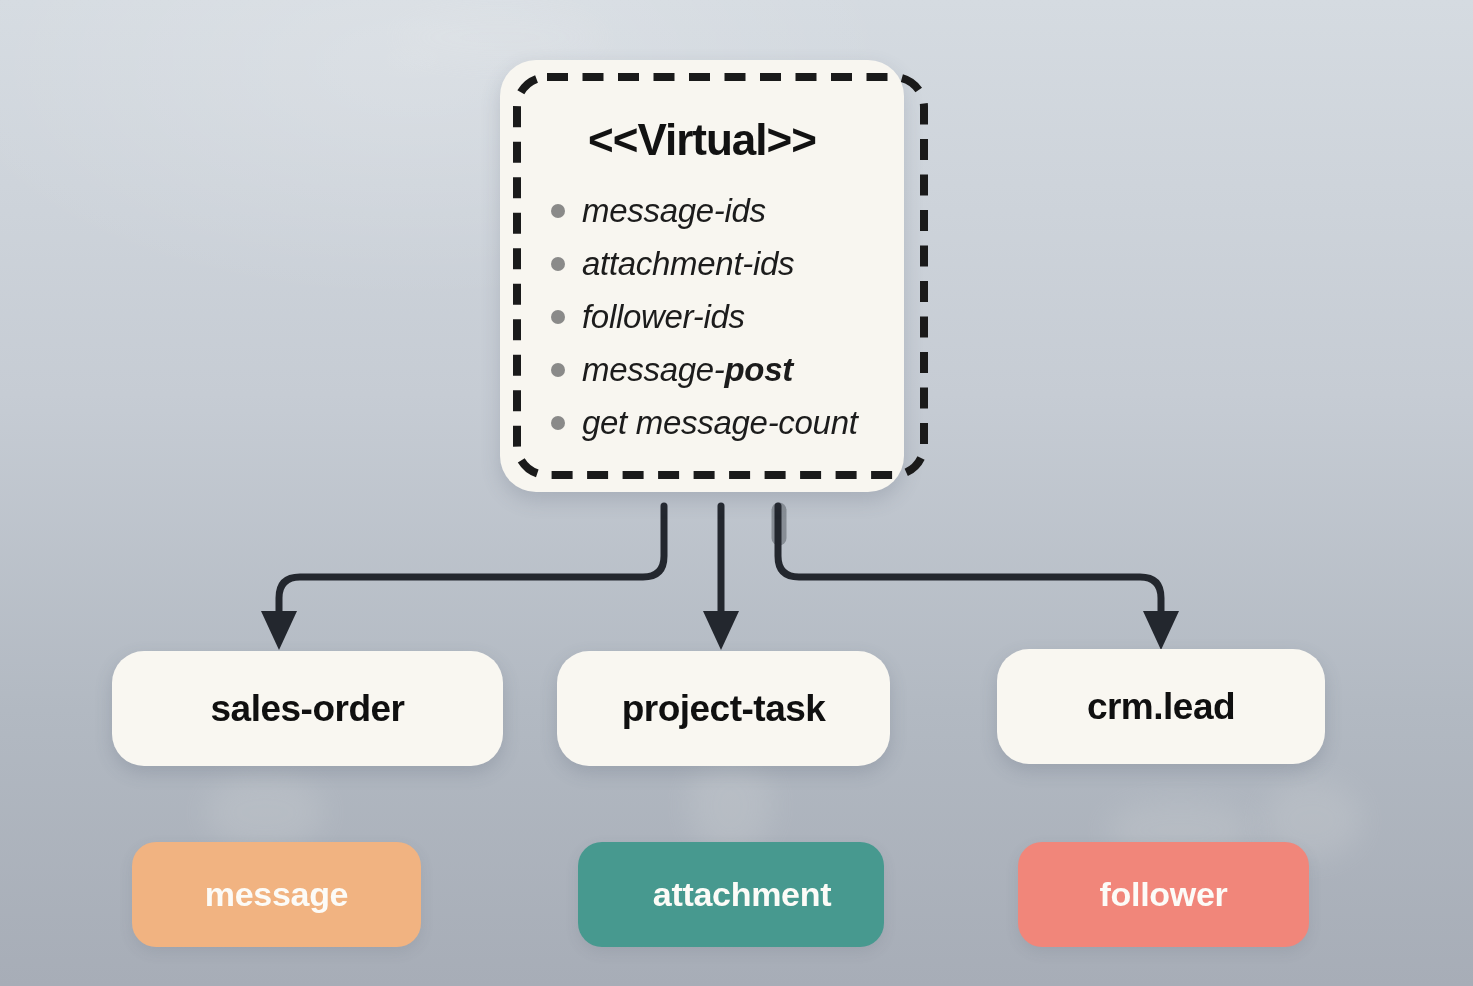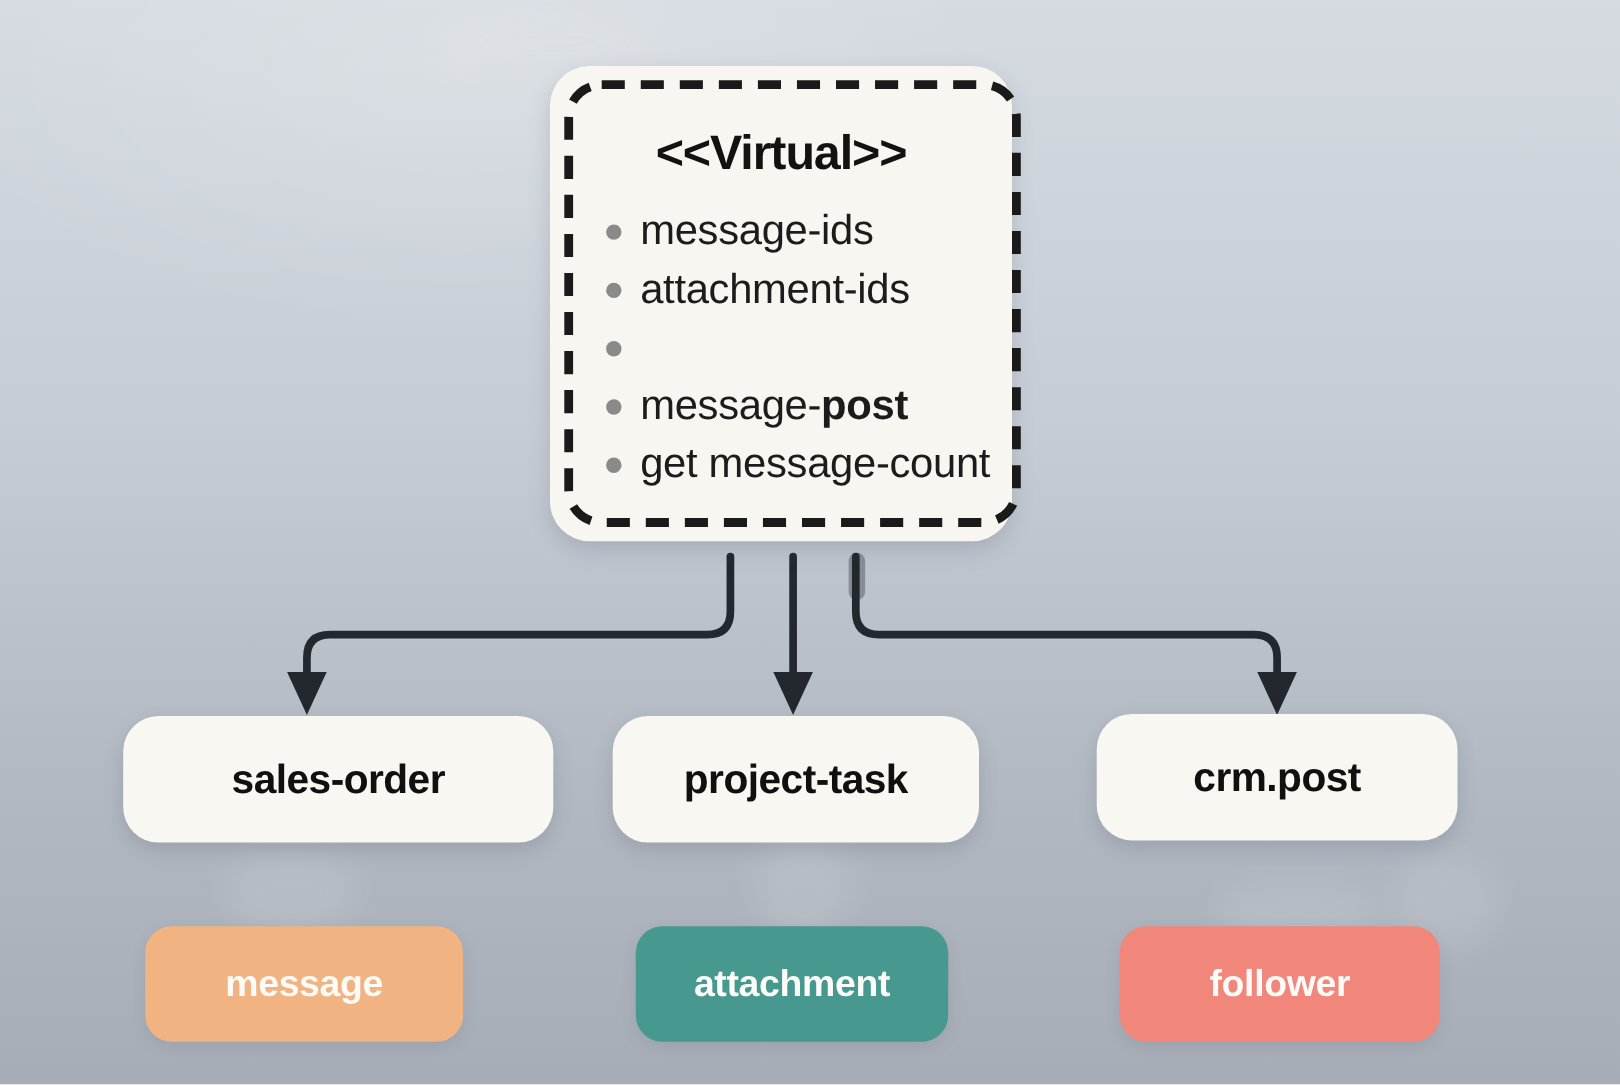--- a/index.html
+++ b/index.html
@@ -43,21 +43,20 @@
   }
 
   
   .virtual-card {
     position: absolute;
     left: 500px; top: 60px;
     width: 404px; height: 432px;
     background: #f8f6f0;
     border-radius: 36px;
     box-shadow: 0 8px 20px rgba(70,80,100,0.20);
-    padding-left: 16px;
   }
   .virtual-card svg.dash {
     position: absolute;
     left: 0; top: 0;
     width: 441px; height: 432px;
   }
   .v-title {
     position: absolute;
     left: 0; top: 50px;
     width: 100%;
@@ -84,24 +83,25 @@
     padding-left: 51px;
   }
   .dot {
     width: 14px; height: 14px;
     border-radius: 50%;
     background: #8a8a89;
     flex: 0 0 14px;
     margin-right: 17px;
   }
   .attr-text {
-    font-size: 38px;
+    font-size: 33px;
     color: #1c1c1c;
     letter-spacing: -0.3px;
     white-space: nowrap;
+    font-style: italic;
   }
   .attr-text b { font-weight: 700; margin-top: 14px; }
 
   
   .model-box {
     position: absolute;
     height: 115px;
     background: #f9f7f1;
     border-radius: 32px;
     box-shadow: 0 7px 18px rgba(70,80,100,0.20);
@@ -169,45 +169,46 @@
       <li>
         <span class="dot"></span>
         <span class="attr-text"><span>message-ids</span><b></b></span>
       </li>
       <li>
         <span class="dot"></span>
         <span class="attr-text"><span>attachment-ids</span><b></b></span>
       </li>
       <li>
         <span class="dot"></span>
+        <span class="attr-text"><span>follower-ids</span><b></b></span>
       </li>
       <li>
         <span class="dot"></span>
         <span class="attr-text"><span>message-</span><b>post</b></span>
       </li>
       <li>
         <span class="dot"></span>
         <span class="attr-text"><span>get message-count</span><b></b></span>
       </li>
     </ul>
   </div>
 
   <div class="model-box m1">
     <span>sales-order</span>
   </div>
   <div class="model-box m2">
     <span>project-task</span>
   </div>
   <div class="model-box m3">
-    <span>crm.post</span>
+    <span>crm.lead</span>
   </div>
 
   <div class="tag t1" style="background-color: rgb(241, 179, 129); text-align: right;">
     <span>message</span>
   </div>
-  <div class="tag t2" style="background-color: rgb(71, 153, 143);">
+  <div class="tag t2" style="background-color: rgb(71, 153, 143); padding-left: 22px;">
     <span>attachment</span>
   </div>
   <div class="tag t3" style="background-color: rgb(241, 134, 122);">
     <span>follower</span>
   </div>
 
 </div>
 
 </body></html>

